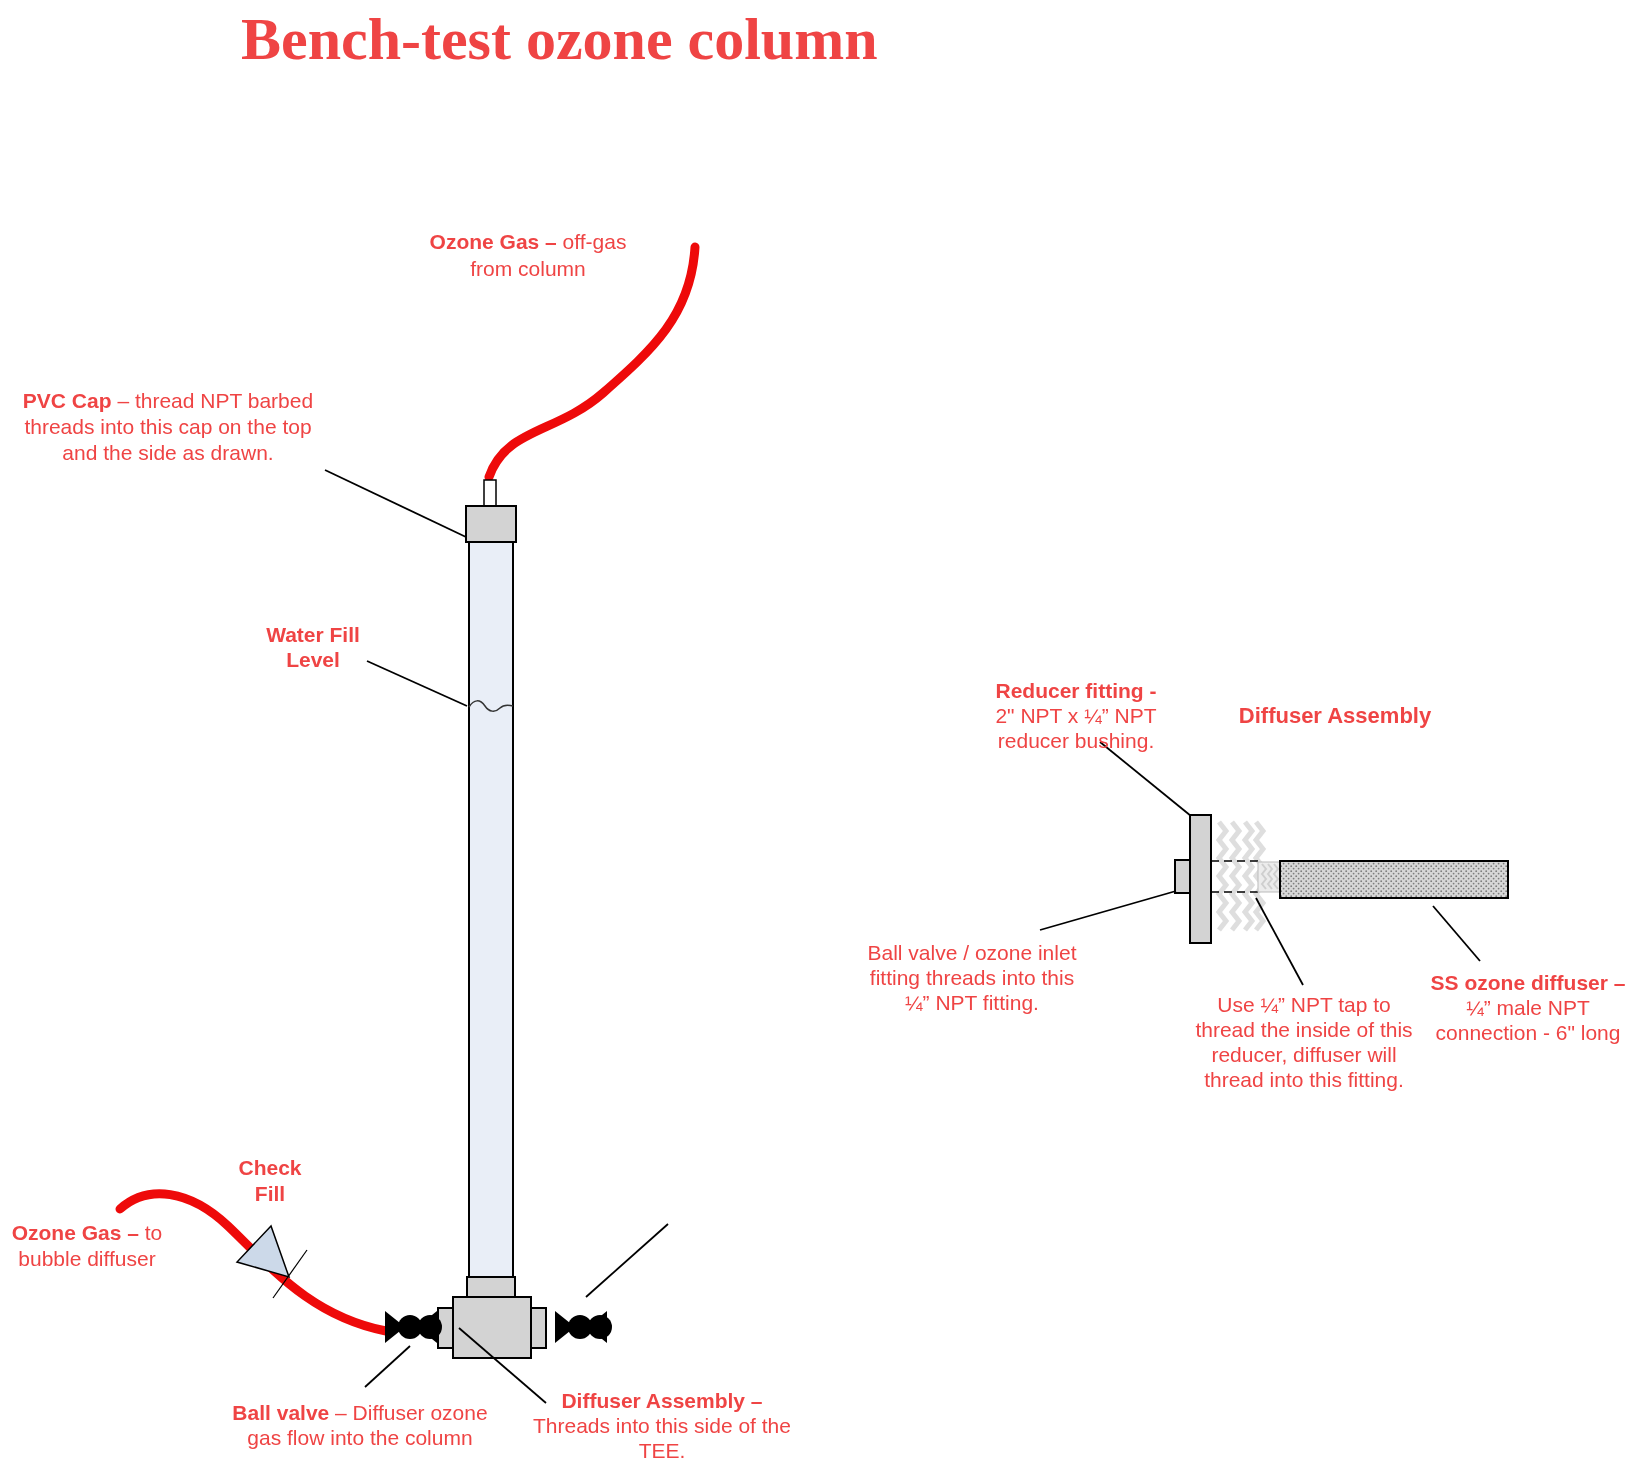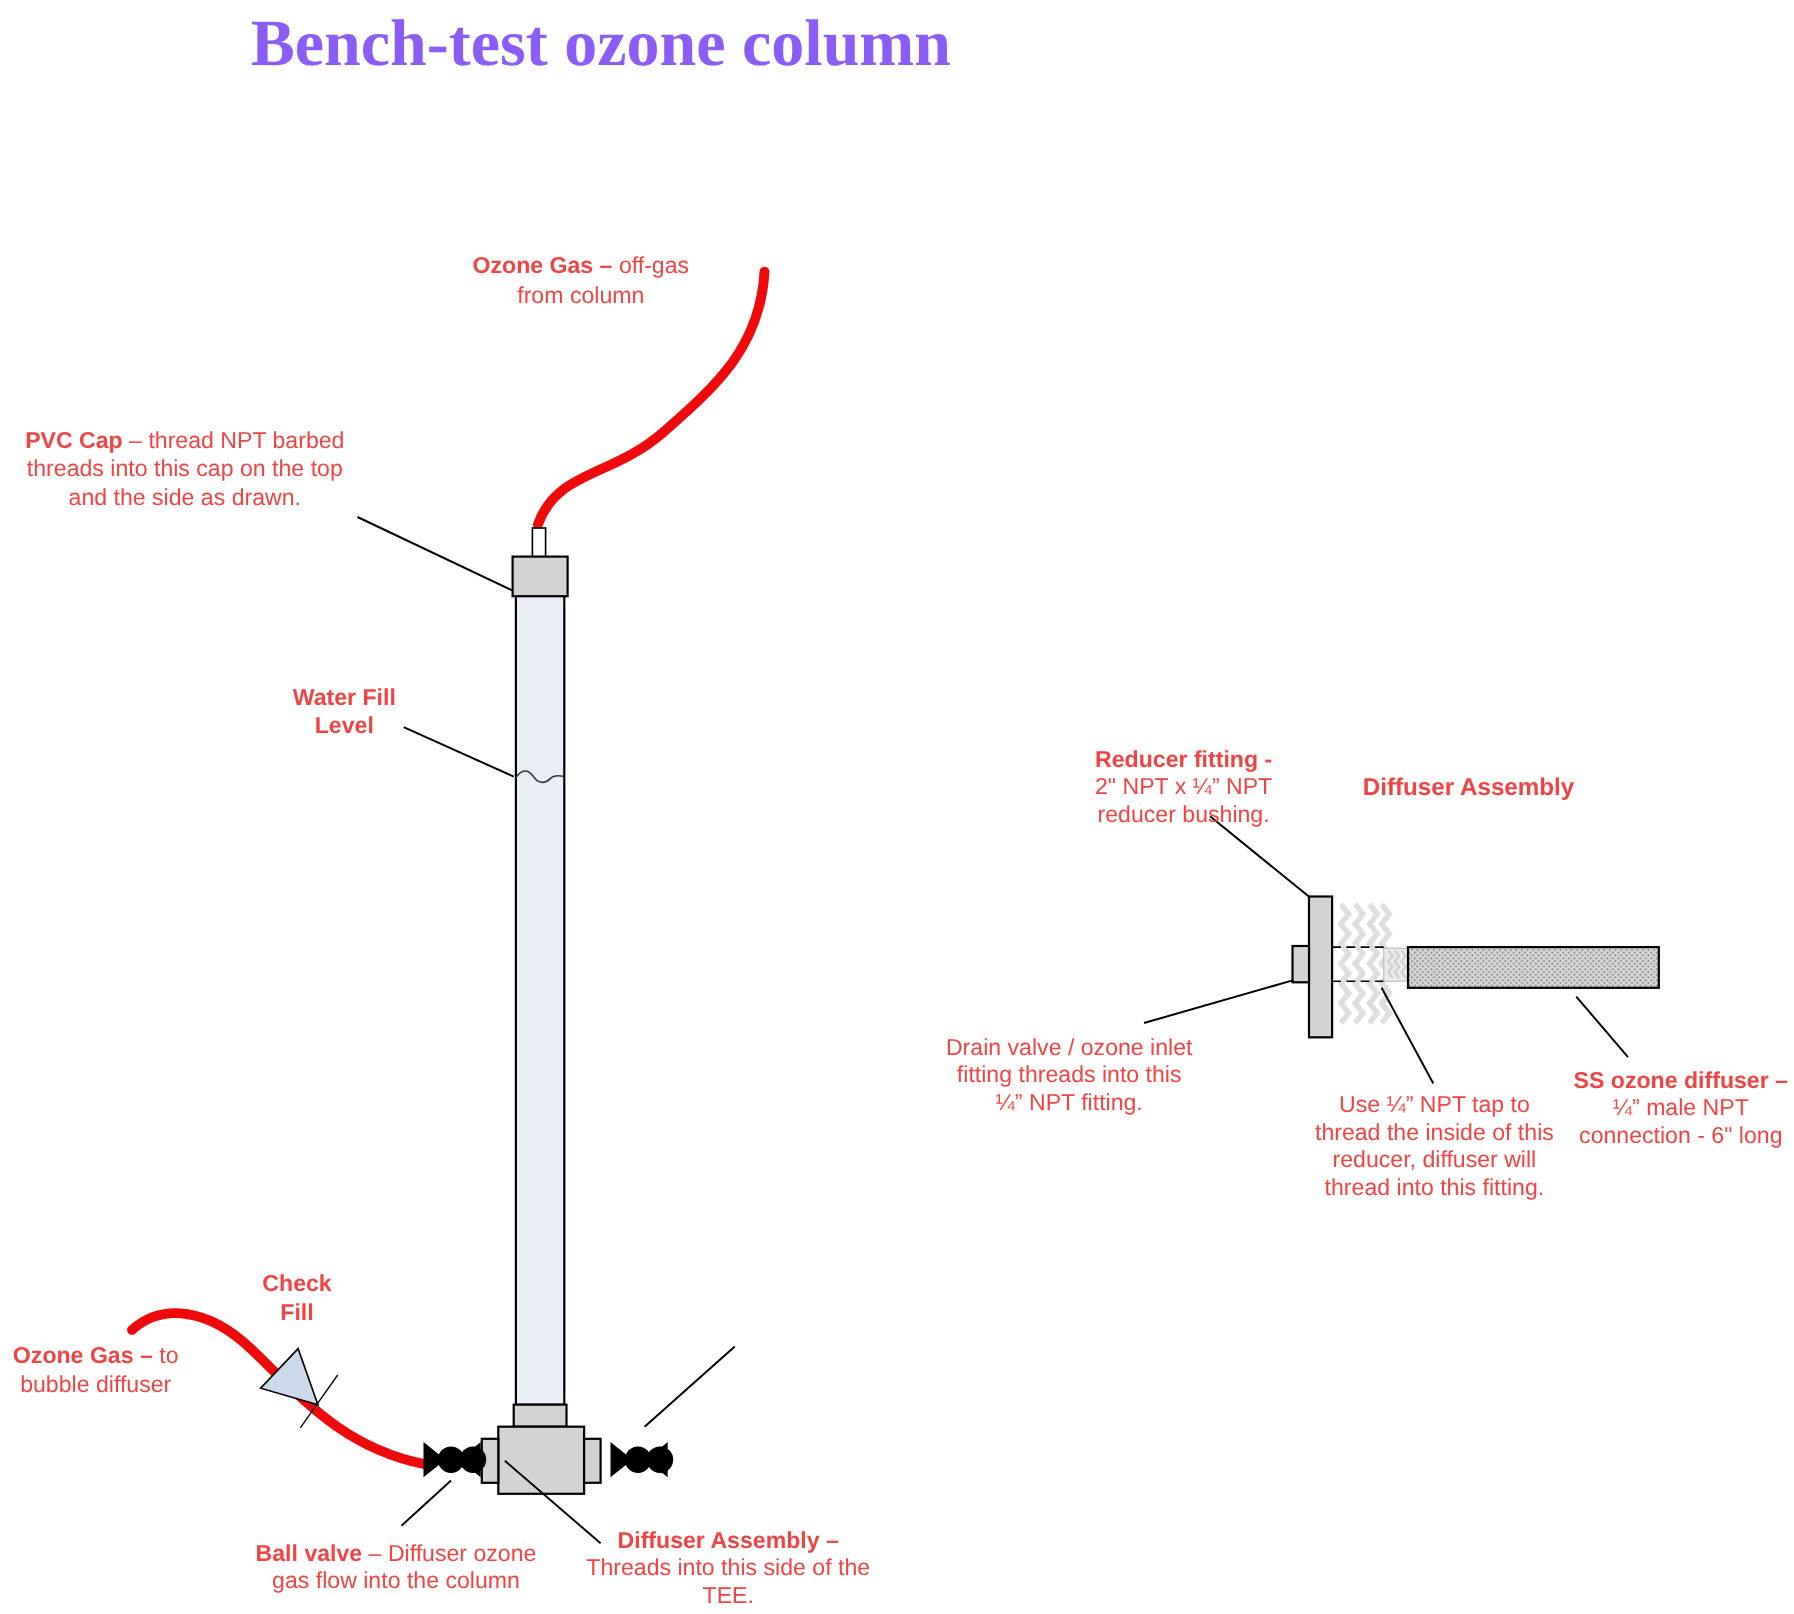--- a/index.html
+++ b/index.html
@@ -4,22 +4,22 @@
 <style>
   html,body{margin:0;padding:0;background:#ffffff;}
   #stage{position:relative;width:1631px;height:1467px;background:#ffffff;overflow:hidden;
          font-family:"Liberation Sans", sans-serif;color:#000;}
   #art{position:absolute;left:0;top:0;}
   .label{position:absolute;text-align:center;font-size:21px;line-height:25px;color:#ef4444;}
   .label .b{font-weight:700;}
   .lh26{line-height:26px;}
   .lh27{line-height:27px;}
   .bold{font-weight:700;}
-  #title{position:absolute;left:228px;top:6px;font-family:"Liberation Serif", serif;
-         font-weight:700;font-size:60px;line-height:66px;white-space:nowrap;color:#8b5cf6;text-align:left;}
+  #title{position:absolute;left:241px;top:6px;font-family:"Liberation Serif", serif;
+         font-weight:700;font-size:60px;line-height:66px;white-space:nowrap;color:#ef4444;text-align:left;}
   #diffuser-heading{font-size:22px;font-weight:700;}
 </style>
 </head>
 <body>
 
 <div id="stage">
 
   <svg id="art" width="1631" height="1467" viewBox="0 0 1631 1467">
     <defs>
       <pattern id="stipple" width="5" height="5" patternUnits="userSpaceOnUse">
@@ -112,21 +112,21 @@
 
   <div class="label" style="left:956px;top:678px;width:240px;">
     <div class="b">Reducer fitting -</div>
     <div>2" NPT x ¼” NPT</div>
     <div>reducer bushing.</div>
   </div>
 
   <div class="label" id="diffuser-heading" style="left:1225px;top:703px;width:220px;">Diffuser Assembly</div>
 
   <div class="label" style="left:851px;top:940px;width:242px;">
-    <div>Drain valve / ozone inlet</div>
+    <div>Ball valve / ozone inlet</div>
     <div>fitting threads into this</div>
     <div>¼” NPT fitting.</div>
   </div>
 
   <div class="label" style="left:1145px;top:992px;width:318px;">
     <div>Use ¼” NPT tap to</div>
     <div>thread the inside of this</div>
     <div>reducer, diffuser will</div>
     <div>thread into this fitting.</div>
   </div>

